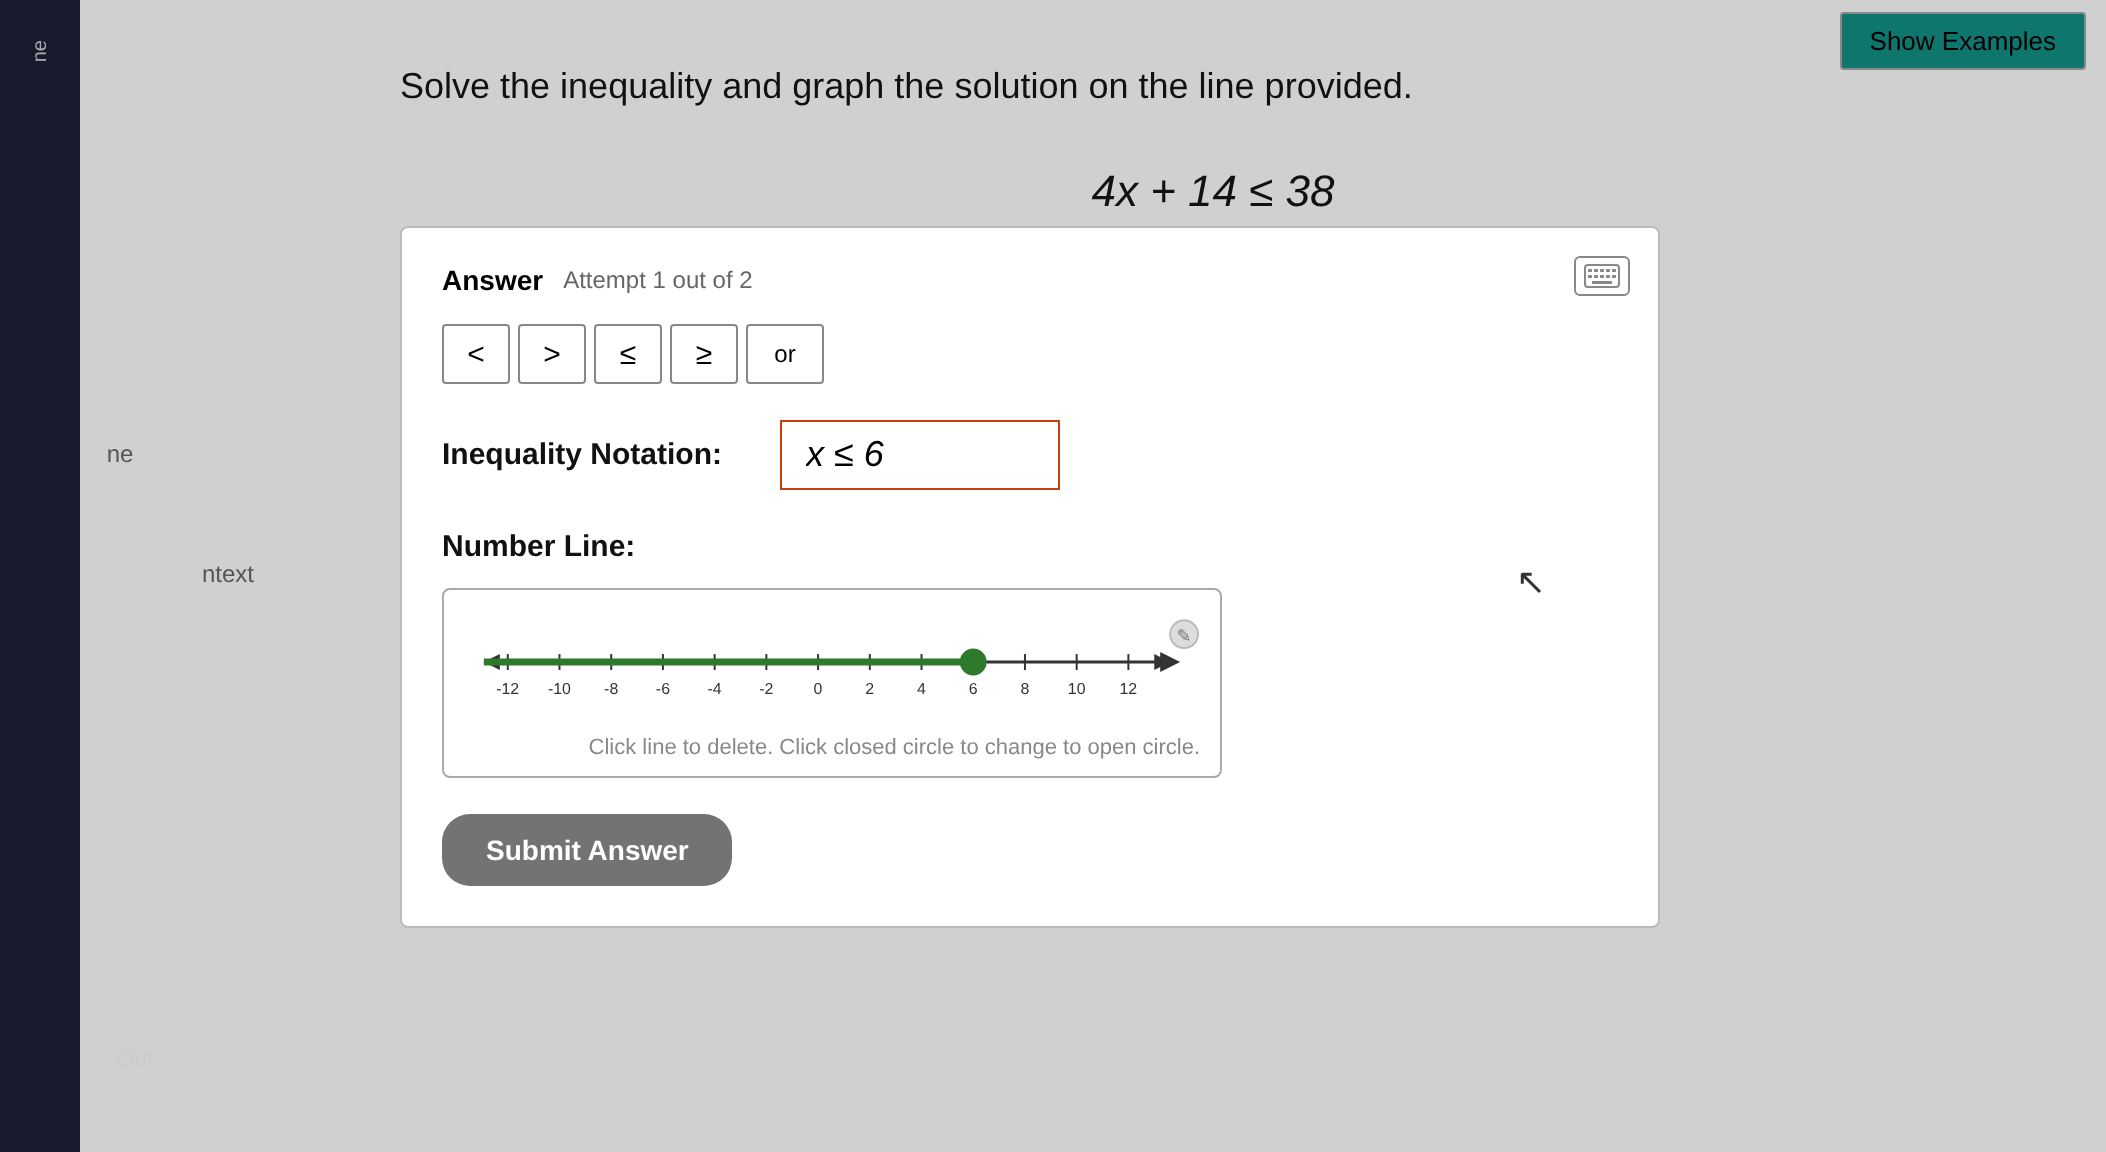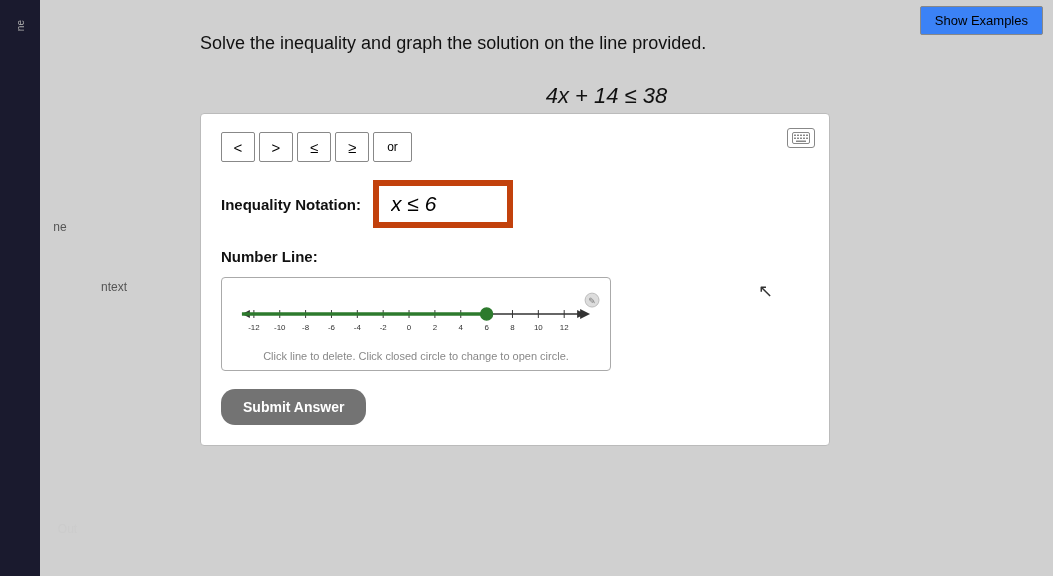--- a/index.html
+++ b/index.html
@@ -40,21 +40,21 @@
     }
 
     
     .top-bar {
       position: absolute;
       top: 0;
       right: 0;
       padding: 6px 10px;
     }
     .show-examples-btn {
-      background: #3b82f6;
+      background: #0f766e;
       border: 1px solid #888;
       padding: 6px 14px;
       font-size: 13px;
       cursor: pointer;
       border-radius: 2px;
     }
 
     
     .page {
       padding: 30px 40px 20px 160px;
@@ -146,32 +146,32 @@
     }
     .sym-btn.or-btn {
       font-size: 12px;
       width: 39px;
     }
 
     
     .notation-row {
       display: flex;
       align-items: center;
-      gap: 12px;
+      gap: 29px;
       margin-bottom: 20px;
     }
     .notation-label {
       font-size: 15px;
       font-weight: bold;
       color: #111;
     }
     .notation-input {
-      border: 6px solid #c2410c;
+      border: 1px solid #c2410c;
       padding: 6px 12px;
-      font-size: 21px;
+      font-size: 18px;
       width: 140px;
       background: white;
       font-style: italic;
     }
 
     
     .number-line-label {
       font-size: 15px;
       font-weight: bold;
       margin-bottom: 12px;
@@ -188,21 +188,21 @@
 
     
     .number-line-svg {
       width: 100%;
       height: 50px;
     }
 
     .number-line-hint {
       font-size: 11px;
       color: #888;
-      text-align: center;
+      text-align: right;
       margin-top: 4px;
     }
 
     
     .submit-btn {
       margin-top: 18px;
       background: #737373;
       color: white;
       border: none;
       padding: 10px 22px;
@@ -287,20 +287,24 @@
           <rect x="2" y="5.5" width="2" height="1.5" rx="0.3" fill="#888"></rect>
           <rect x="5" y="5.5" width="2" height="1.5" rx="0.3" fill="#888"></rect>
           <rect x="8" y="5.5" width="2" height="1.5" rx="0.3" fill="#888"></rect>
           <rect x="11" y="5.5" width="2" height="1.5" rx="0.3" fill="#888"></rect>
           <rect x="14" y="5.5" width="2" height="1.5" rx="0.3" fill="#888"></rect>
           <rect x="4" y="8.5" width="10" height="1.5" rx="0.3" fill="#888"></rect>
         </svg>
       </div>
 
       
+      <div class="answer-header">
+        <span class="answer-title">Answer</span>
+        <span class="attempt-text">Attempt 1 out of 2</span>
+      </div>
 
       
       <div class="symbol-buttons">
         <button class="sym-btn">&lt;</button>
         <button class="sym-btn">&gt;</button>
         <button class="sym-btn">≤</button>
         <button class="sym-btn">≥</button>
         <button class="sym-btn or-btn">or</button>
       </div>
 

